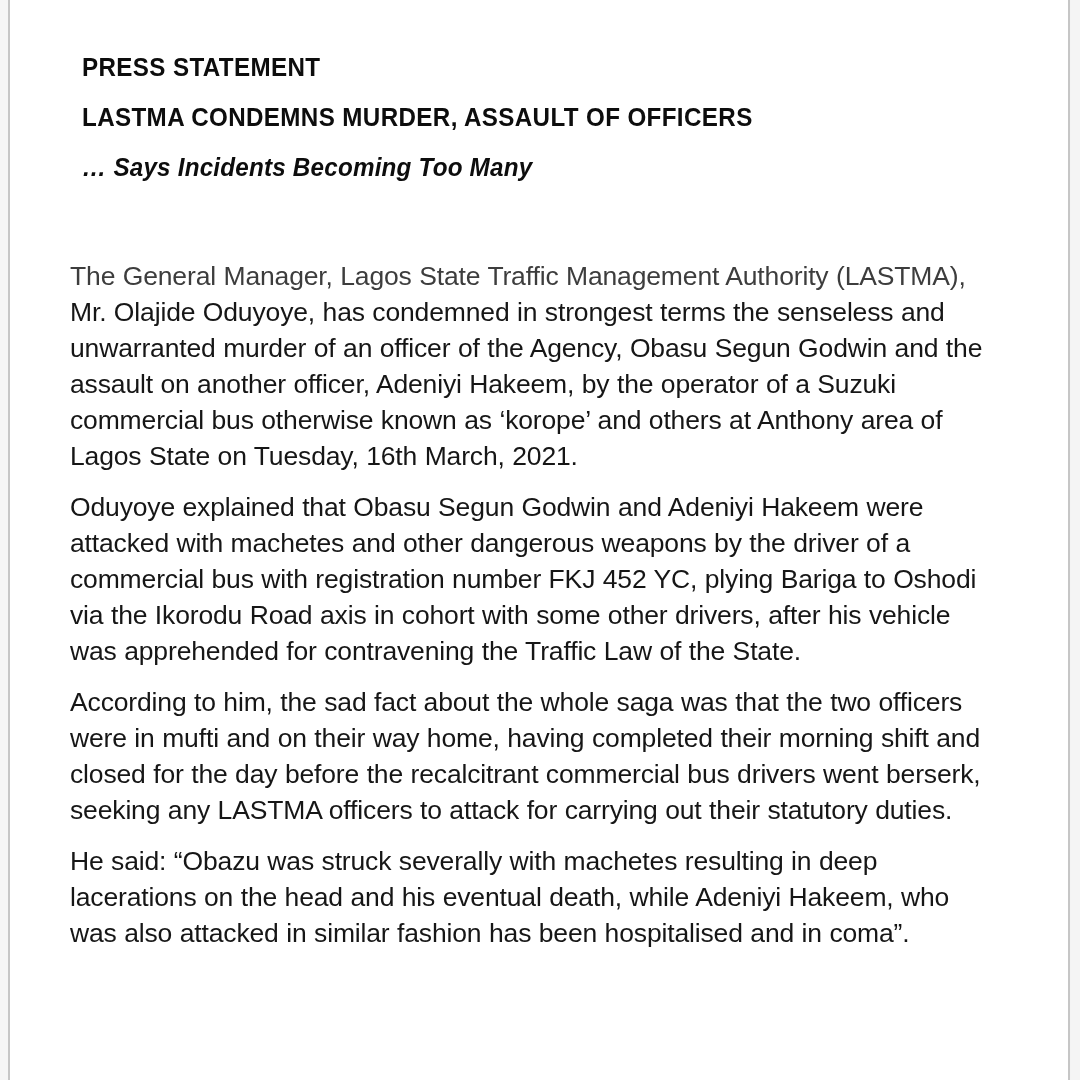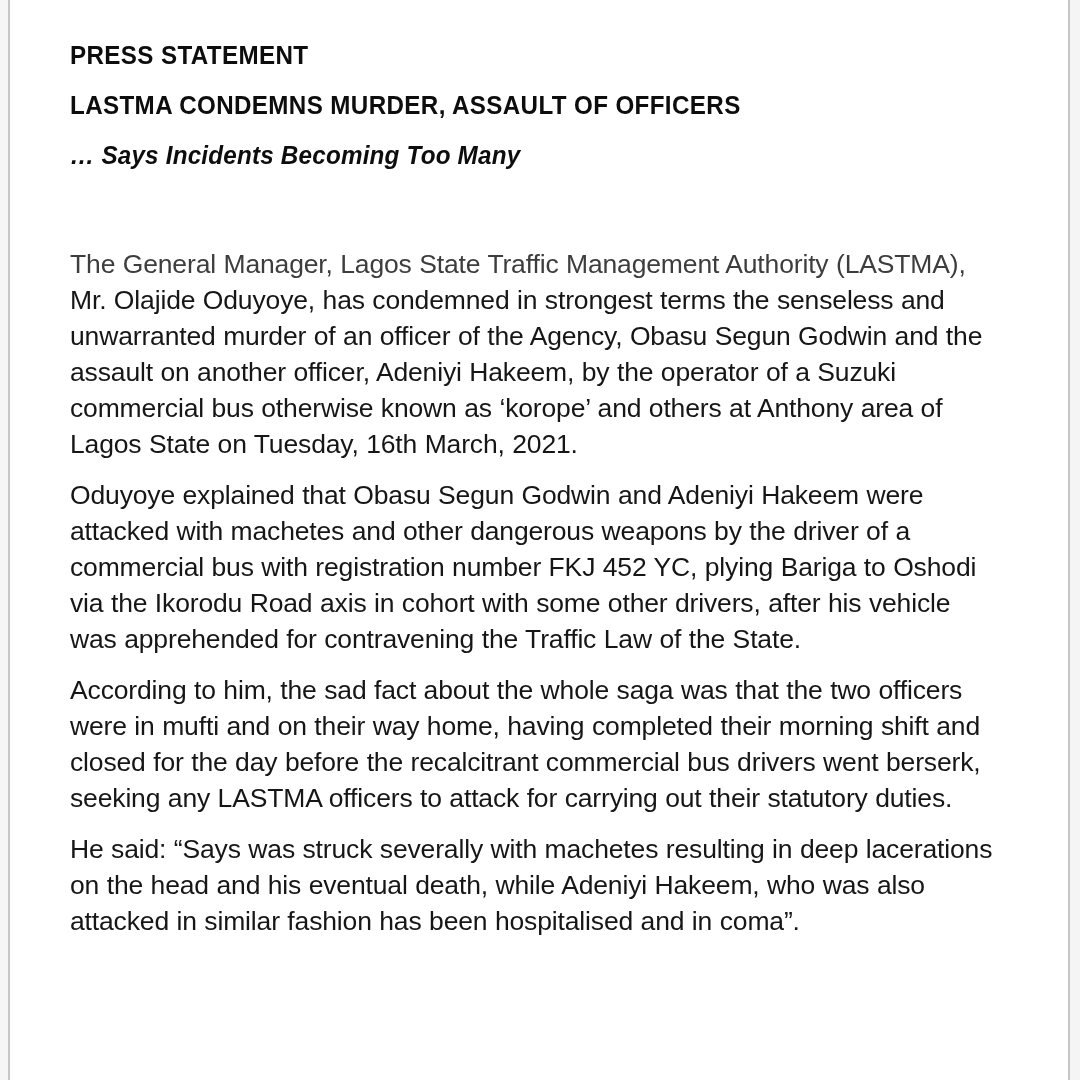--- a/index.html
+++ b/index.html
@@ -85,21 +85,21 @@
 
   .content {
     position: absolute;
     left: 60px;
     top: 30px;
     width: 940px;
   }
 
   
   .heading-block {
-    margin: 0;
+    margin: 12px;
   }
   .h-main {
     font-family: "Liberation Sans Narrow", "Liberation Sans", "DejaVu Sans Condensed", sans-serif;
     font-weight: bold;
     font-size: 26px;
     line-height: 50px;
     letter-spacing: 0.4px;
     color: #0d0d0d;
     white-space: nowrap;
     transform: scaleX(0.93);
@@ -157,21 +157,21 @@
       <div class="heading-block">
         <p class="h-main">PRESS STATEMENT</p>
         <p class="h-main">LASTMA CONDEMNS MURDER, ASSAULT OF OFFICERS</p>
         <p class="h-sub">… Says Incidents Becoming Too Many</p>
       </div>
 
       <div class="body-block">
         <p class="para faint-first">The General Manager, Lagos State Traffic Management Authority (LASTMA), Mr. Olajide Oduyoye, has condemned in strongest terms the senseless and unwarranted murder of an officer of the Agency, Obasu Segun Godwin and the assault on another officer, Adeniyi Hakeem, by the operator of a Suzuki commercial bus otherwise known as ‘korope’ and others at Anthony area of Lagos State on Tuesday, 16th March, 2021.</p>
         <p class="para">Oduyoye explained that Obasu Segun Godwin and Adeniyi Hakeem were attacked with machetes and other dangerous weapons by the driver of a commercial bus with registration number FKJ 452 YC, plying Bariga to Oshodi via the Ikorodu Road axis in cohort with some other drivers, after his vehicle was apprehended for contravening the Traffic Law of the State.</p>
         <p class="para">According to him, the sad fact about the whole saga was that the two officers were in mufti and on their way home, having completed their morning shift and closed for the day before the recalcitrant commercial bus drivers went berserk, seeking any LASTMA officers to attack for carrying out their statutory duties.</p>
-        <p class="para">He said: “Says was struck severally with machetes resulting in deep lacerations on the head and his eventual death, while Adeniyi Hakeem, who was also attacked in similar fashion has been hospitalised and in coma”.</p>
+        <p class="para">He said: “Obazu was struck severally with machetes resulting in deep lacerations on the head and his eventual death, while Adeniyi Hakeem, who was also attacked in similar fashion has been hospitalised and in coma”.</p>
       </div>
 
     </div>
   </div>
 
   <div class="rule-right"></div>
   <div class="gutter-right"></div>
 
   <div class="scrollbar-track">
     

